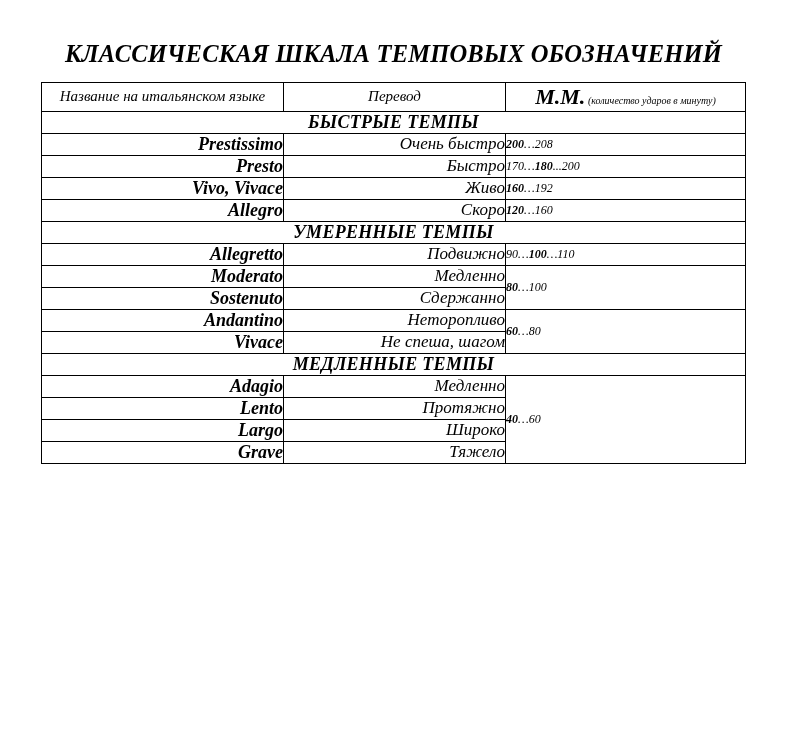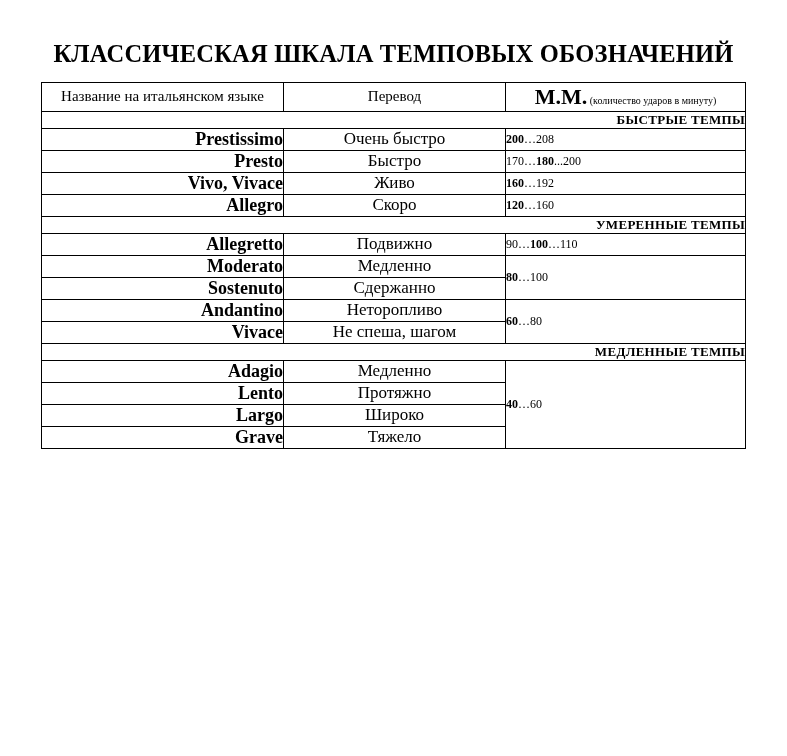--- a/index.html
+++ b/index.html
@@ -12,20 +12,21 @@
     height: 756px;
     font-family: "Liberation Serif", serif;
     color: #000000;
     overflow: hidden;
   }
   .page {
     width: 787px;
     height: 537px;
     position: relative;
     box-sizing: border-box;
+    font-style: italic;
   }
   .title {
     font-family: "Liberation Serif", serif;
     font-weight: bold;
     font-size: 24.5px;
     text-align: center;
     letter-spacing: 0.2px;
     margin: 0;
     padding: 40px 10px 14px 10px;
     white-space: nowrap;
@@ -56,36 +57,36 @@
     font-size: 15px;
   }
   .head-cell .mm-bold {
     font-weight: bold;
     font-size: 22px;
   }
   .head-cell .mm-small {
     font-size: 10px;
   }
   .section-row td {
-    text-align: right;
+    text-align: center;
     font-weight: bold;
-    font-size: 13px;
+    font-size: 18px;
     padding: 8px 6px 8px 6px;
     letter-spacing: 0.3px;
   }
   .term {
     font-weight: bold;
     font-size: 18px;
     padding: 9px 0 9px 14px;
     text-align: right;
   }
   .translation {
     font-size: 17px;
     padding: 9px 0 9px 12px;
-    text-align: center;
+    text-align: right;
   }
   .mmval {
     text-align: left;
     font-size: 12px;
     padding: 9px 6px;
   }
   .mmval b { font-weight: bold; }
   .mmval span.plain { font-weight: normal; }
 </style>
 </head>

